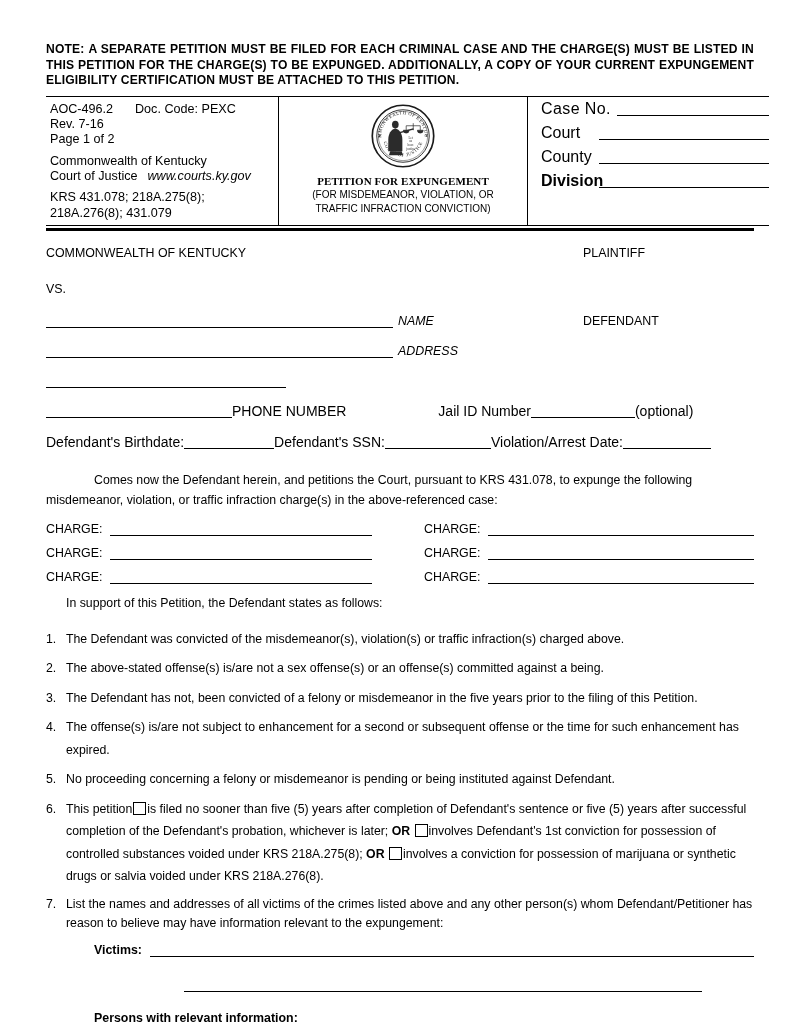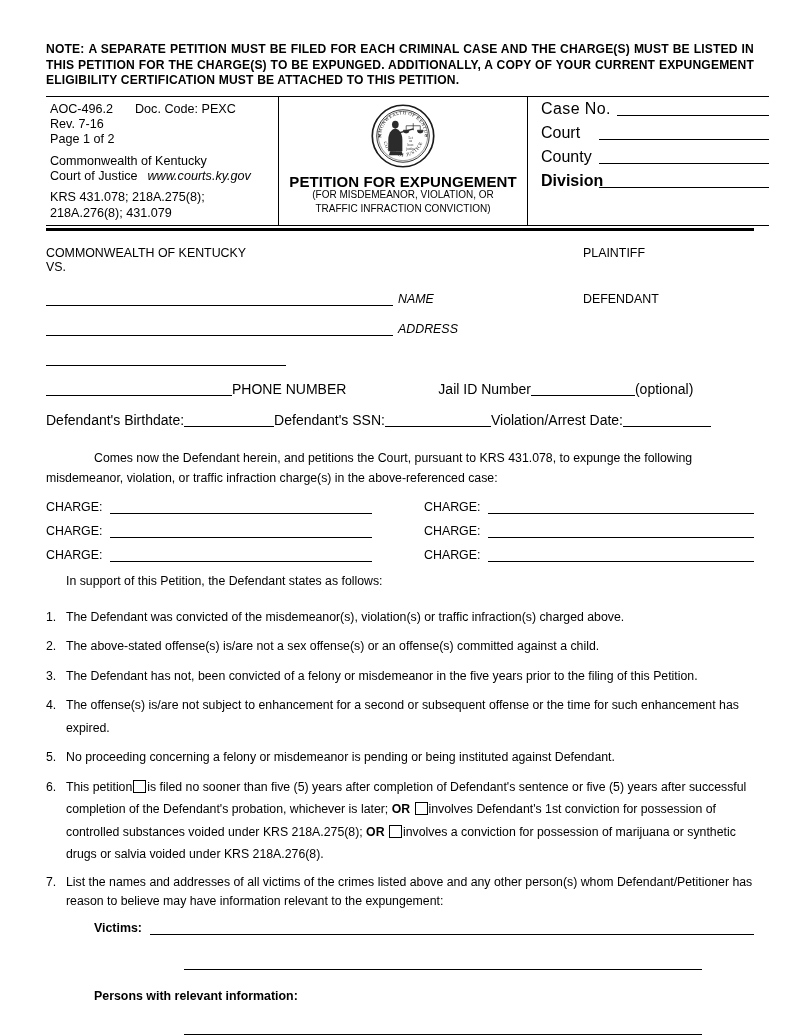--- a/index.html
+++ b/index.html
@@ -57,25 +57,26 @@
 
   .lt { font-size: 12.6px; line-height: 15.3px; white-space: nowrap; }
   .lt .gap { display: inline-block; width: 22px; }
   .lt-group { margin-bottom: 6px; }
   .lt-group:last-child { margin-bottom: 0; }
   .url { font-style: italic; }
 
   .seal-wrap { text-align: center; padding-top: 2px; }
   .seal { display: block; margin: 0 auto 7px auto; }
   .mid-title {
-    font-size: 15px;
+    font-size: 11px;
     font-weight: bold;
     line-height: 13.6px;
     text-align: center;
     letter-spacing: 0.1px;
+    font-family: Liberation Serif, serif;
   }
   .mid-sub {
     font-size: 10px;
     font-weight: normal;
     line-height: 13.4px;
     text-align: center;
   }
 
   .rt-row {
     display: flex;
@@ -98,21 +99,21 @@
   .thick-rule {
     width: 100%;
     height: 2.6px;
     background: #000;
     margin-top: 2.5px;
   }
 
   
   .caption { margin-top: 15px; font-size: 12.4px; line-height: 14px; }
   .cap-row { display: flex; align-items: flex-end; }
-  .cap-row + .cap-row { margin-top: 0; }
+  .cap-row + .cap-row { margin-top: 22px; }
   .cap-left { width: 347px; }
   .cap-mid  { width: 185px; padding-left: 5px; font-style: italic; }
   .cap-right { width: 170px; }
   .rule-fill {
     border-bottom: 1.3px solid #000;
     width: 347px;
     height: 13px;
   }
   .rule-mid {
     border-bottom: 1.3px solid #000;
@@ -372,21 +373,21 @@
 
   <div class="list">
 
     <div class="li">
       <span class="li-num">1.</span>
       <span class="li-txt">The Defendant was convicted of the misdemeanor(s), violation(s) or traffic infraction(s) charged above.</span>
     </div>
 
     <div class="li">
       <span class="li-num">2.</span>
-      <span class="li-txt">The above-stated offense(s) is/are not a sex offense(s) or an offense(s) committed against a child.</span>
+      <span class="li-txt">The above-stated offense(s) is/are not a sex offense(s) or an offense(s) committed against a being.</span>
     </div>
 
     <div class="li">
       <span class="li-num">3.</span>
       <span class="li-txt">The Defendant has not, been convicted of a felony or misdemeanor in the five years prior to the filing of this Petition.</span>
     </div>
 
     <div class="li">
       <span class="li-num">4.</span>
       <span class="li-txt">The offense(s) is/are not subject to enhancement for a second or subsequent offense or the time for such enhancement has expired.</span>

